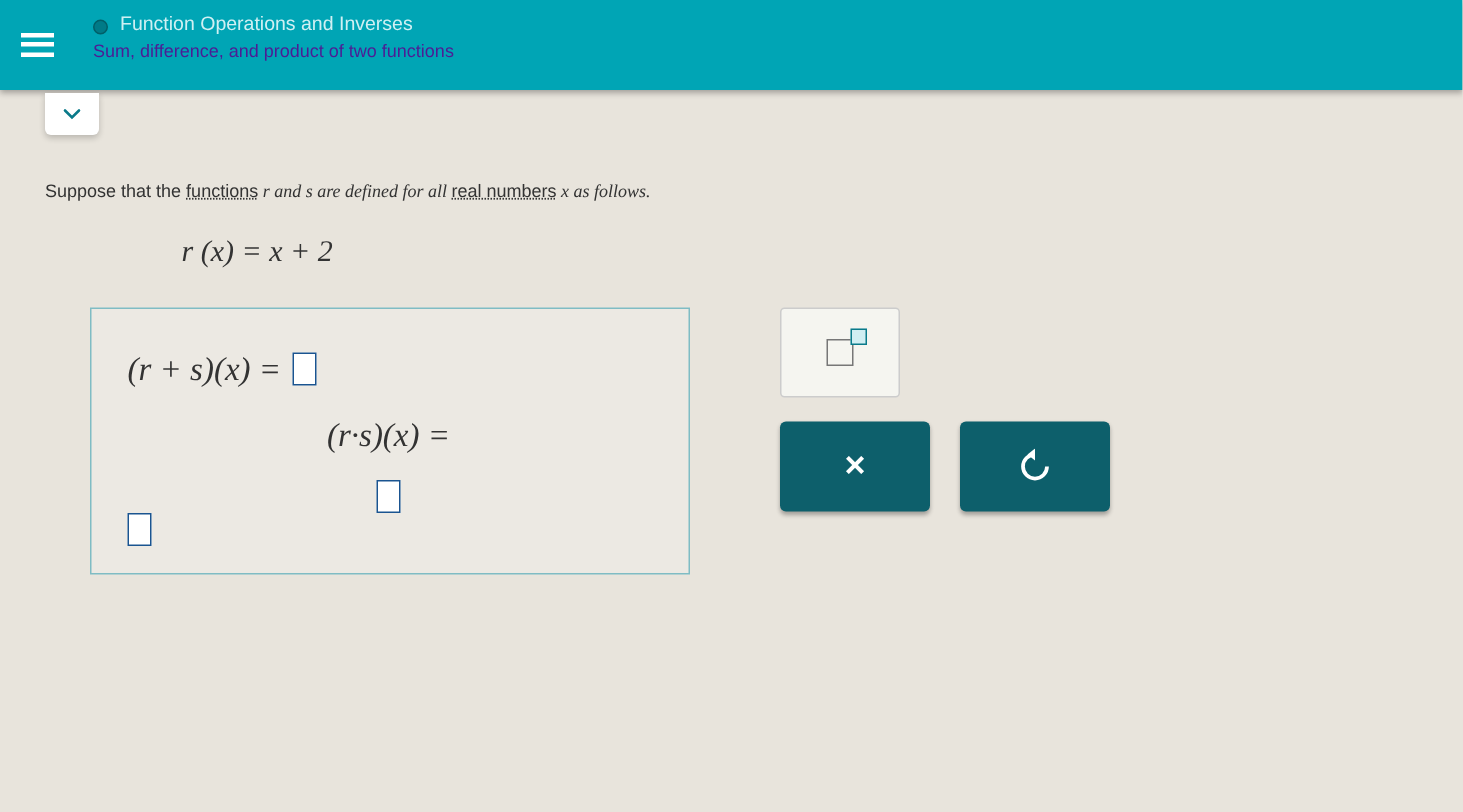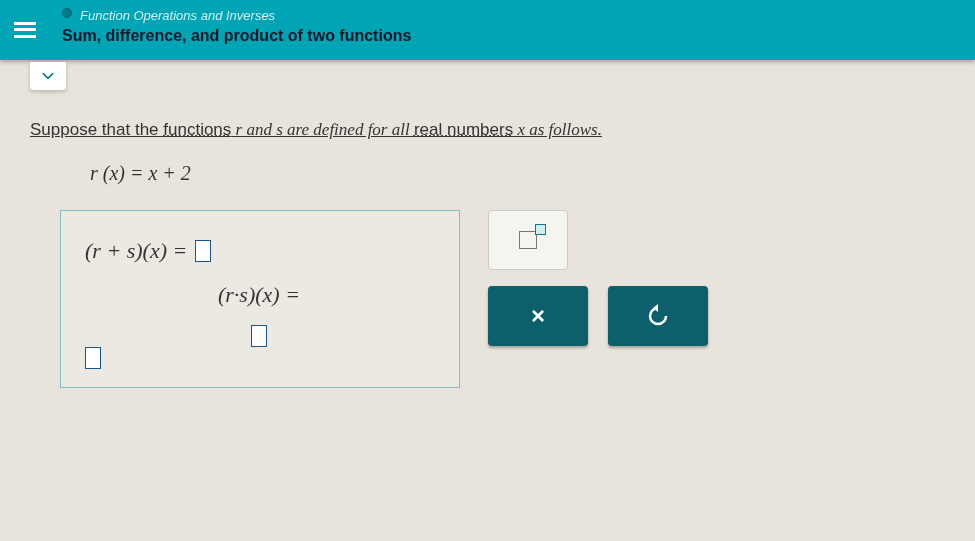--- a/index.html
+++ b/index.html
@@ -42,38 +42,37 @@
       right: 0;
       height: 3px;
       background: white;
     }
     .header-text {
       padding: 8px 12px;
       flex: 1;
     }
     .breadcrumb-row {
       display: flex;
-      align-items: flex-start;
+      align-items: flex-end;
       gap: 8px;
       font-size: 13px;
       color: #d0f0f3;
       margin-bottom: 4px;
-      font-style: italic;
     }
     .dot {
       width: 10px;
       height: 10px;
       border-radius: 50%;
       background: #007a87;
       border: 1px solid #005f68;
     }
     .title-row {
-      font-size: 16px;
-      font-weight: bold;
-      color: #0f172a;
+      font-size: 12px;
+      font-weight: normal;
+      color: #4c1d95;
     }
     .chevron-tab {
       position: absolute;
       top: 62px;
       left: 30px;
       width: 36px;
       height: 28px;
       background: white;
       border-radius: 0 0 4px 4px;
       box-shadow: 0 2px 4px rgba(0,0,0,0.2);
@@ -84,41 +83,40 @@
     }
     .chev {
       width: 14px;
       height: 14px;
     }
     .content {
       padding: 60px 30px 20px 30px;
       color: #333;
     }
     .intro {
-      font-size: 17px;
+      font-size: 12px;
       margin-bottom: 18px;
-      text-decoration: underline;
     }
     .ul { text-decoration: underline dotted; color: #333; }
     .math-serif { font-family: 'Times New Roman', Times, serif; font-style: italic; }
     .def-block {
-      margin-left: 60px;
+      margin-left: 91px;
       font-family: 'Times New Roman', Times, serif;
       font-style: italic;
       font-size: 20px;
       line-height: 1.5;
       margin-bottom: 22px;
     }
     .instruction {
       font-size: 17px;
       margin-bottom: 24px;
     }
     .bottom-row {
       display: flex;
-      gap: 28px;
+      gap: 60px;
       align-items: flex-start;
       padding-left: 30px;
     }
     .answer-box {
       border: 1px solid #7fbcc4;
       background: rgba(255,255,255,0.2);
       padding: 18px 40px 18px 24px;
       font-family: 'Times New Roman', Times, serif;
       font-style: italic;
       font-size: 22px;

